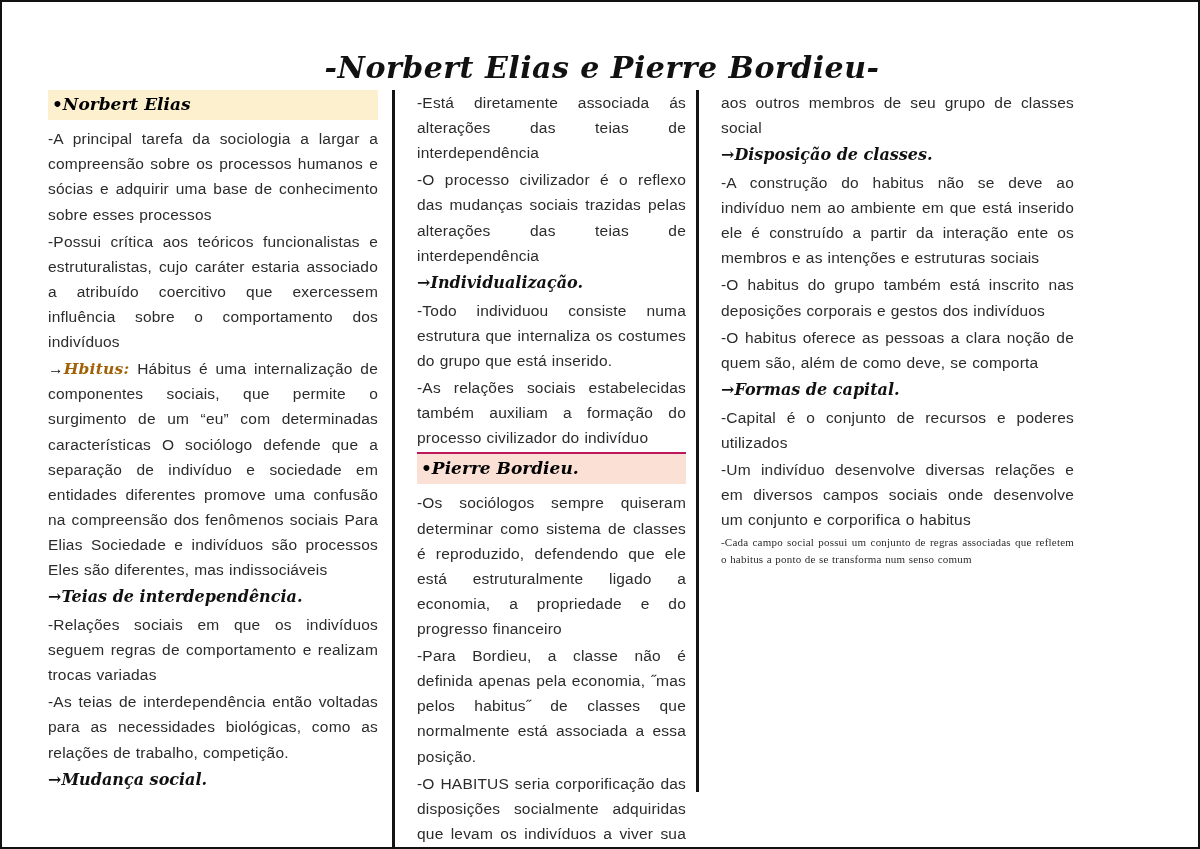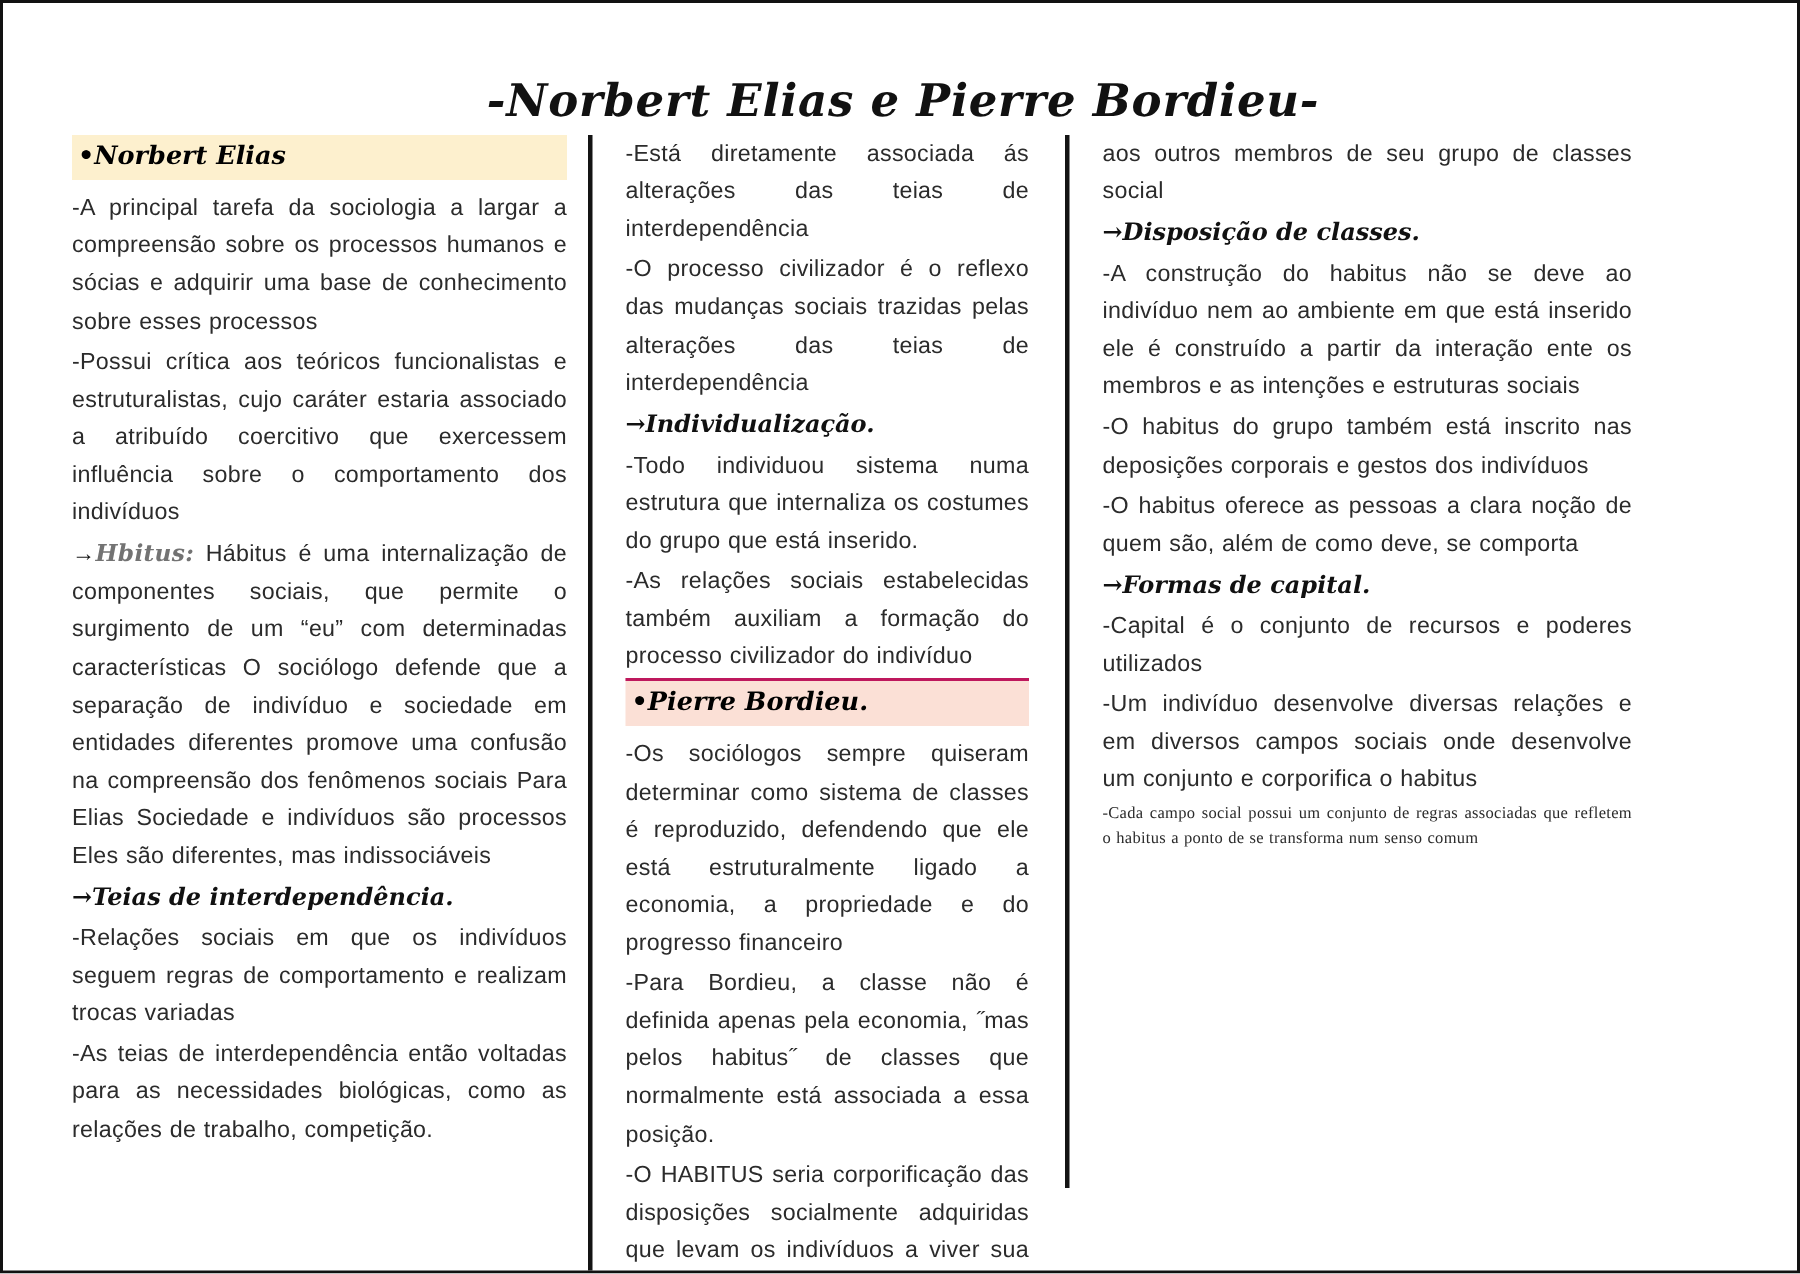--- a/index.html
+++ b/index.html
@@ -46,21 +46,21 @@
     display: flex;
     align-items: flex-start;
   }
   .col {
     box-sizing: border-box;
   }
   .col-1 { width: 344px; padding-right: 14px; }
   .col-2 { width: 304px; padding-left: 22px; padding-right: 10px;
            border-left: 3px solid #141414; }
   .col-3 { width: 378px; padding-left: 22px;
-           border-left: 3px solid #141414; margin-left: 14px; }
+           border-left: 3px solid #141414; }
   .col-2, .col-3 { min-height: 702px; }
 
   
   .hl-title {
     display: block;
     font-family: "DejaVu Serif", serif;
     font-style: italic;
     font-weight: bold;
     font-size: 17px;
     color: #000000;
@@ -94,21 +94,21 @@
   p.body.small {
     font-size: 11px;
     line-height: 1.55;
     font-family: Liberation Serif, serif;
   }
   p.body .inline-head {
     font-family: "DejaVu Serif", serif;
     font-style: italic;
     font-weight: bold;
     font-size: 15.5px;
-    color: #737373;
+    color: #a16207;
     margin-top: 37px;
   }
   p.body .arrow {
     font-family: "Liberation Sans", sans-serif;
     font-size: 15.5px;
     color: #111111;
   }
 </style>
 </head>
 <body>
@@ -126,30 +126,31 @@
       <p class="body">-A principal tarefa da sociologia a largar a compreensão sobre os processos humanos e sócias e adquirir uma base de conhecimento sobre esses processos</p>
       <p class="body">-Possui crítica aos teóricos funcionalistas e estruturalistas, cujo caráter estaria associado a atribuído coercitivo que exercessem influência sobre o comportamento dos indivíduos</p>
 
       <p class="body"><span class="arrow">→</span><span class="inline-head">Hbitus:</span><span> Hábitus é uma internalização de componentes sociais, que permite o surgimento de um “eu” com determinadas características O sociólogo defende que a separação de indivíduo e sociedade em entidades diferentes promove uma confusão na compreensão dos fenômenos sociais Para Elias Sociedade e indivíduos são processos Eles são diferentes, mas indissociáveis</span></p>
 
       <div class="sub-head">→Teias de interdependência.</div>
 
       <p class="body">-Relações sociais em que os indivíduos seguem regras de comportamento e realizam trocas variadas</p>
       <p class="body">-As teias de interdependência então voltadas para as necessidades biológicas, como as relações de trabalho, competição.</p>
 
+      <div class="sub-head">→Mudança social.</div>
     </div>
 
     <div class="col col-2">
 
       <p class="body">-Está diretamente associada ás alterações das teias de interdependência</p>
       <p class="body">-O processo civilizador é o reflexo das mudanças sociais trazidas pelas alterações das teias de interdependência</p>
 
       <div class="sub-head">→Individualização.</div>
 
-      <p class="body">-Todo individuou sistema numa estrutura que internaliza os costumes do grupo que está inserido.</p>
+      <p class="body">-Todo individuou consiste numa estrutura que internaliza os costumes do grupo que está inserido.</p>
       <p class="body">-As relações sociais estabelecidas também auxiliam a formação do processo civilizador do indivíduo</p>
 
       <div class="hl-title hl-peach">•Pierre Bordieu.</div>
 
       <p class="body">-Os sociólogos sempre quiseram determinar como sistema de classes é reproduzido, defendendo que ele está estruturalmente ligado a economia, a propriedade e do progresso financeiro</p>
       <p class="body">-Para Bordieu, a classe não é definida apenas pela economia, ˝mas pelos habitus˝ de classes que normalmente está associada a essa posição.</p>
       <p class="body">-O HABITUS seria corporificação das disposições socialmente adquiridas que levam os indivíduos a viver sua vida de modo similar</p>
     </div>
 
     <div class="col col-3">

